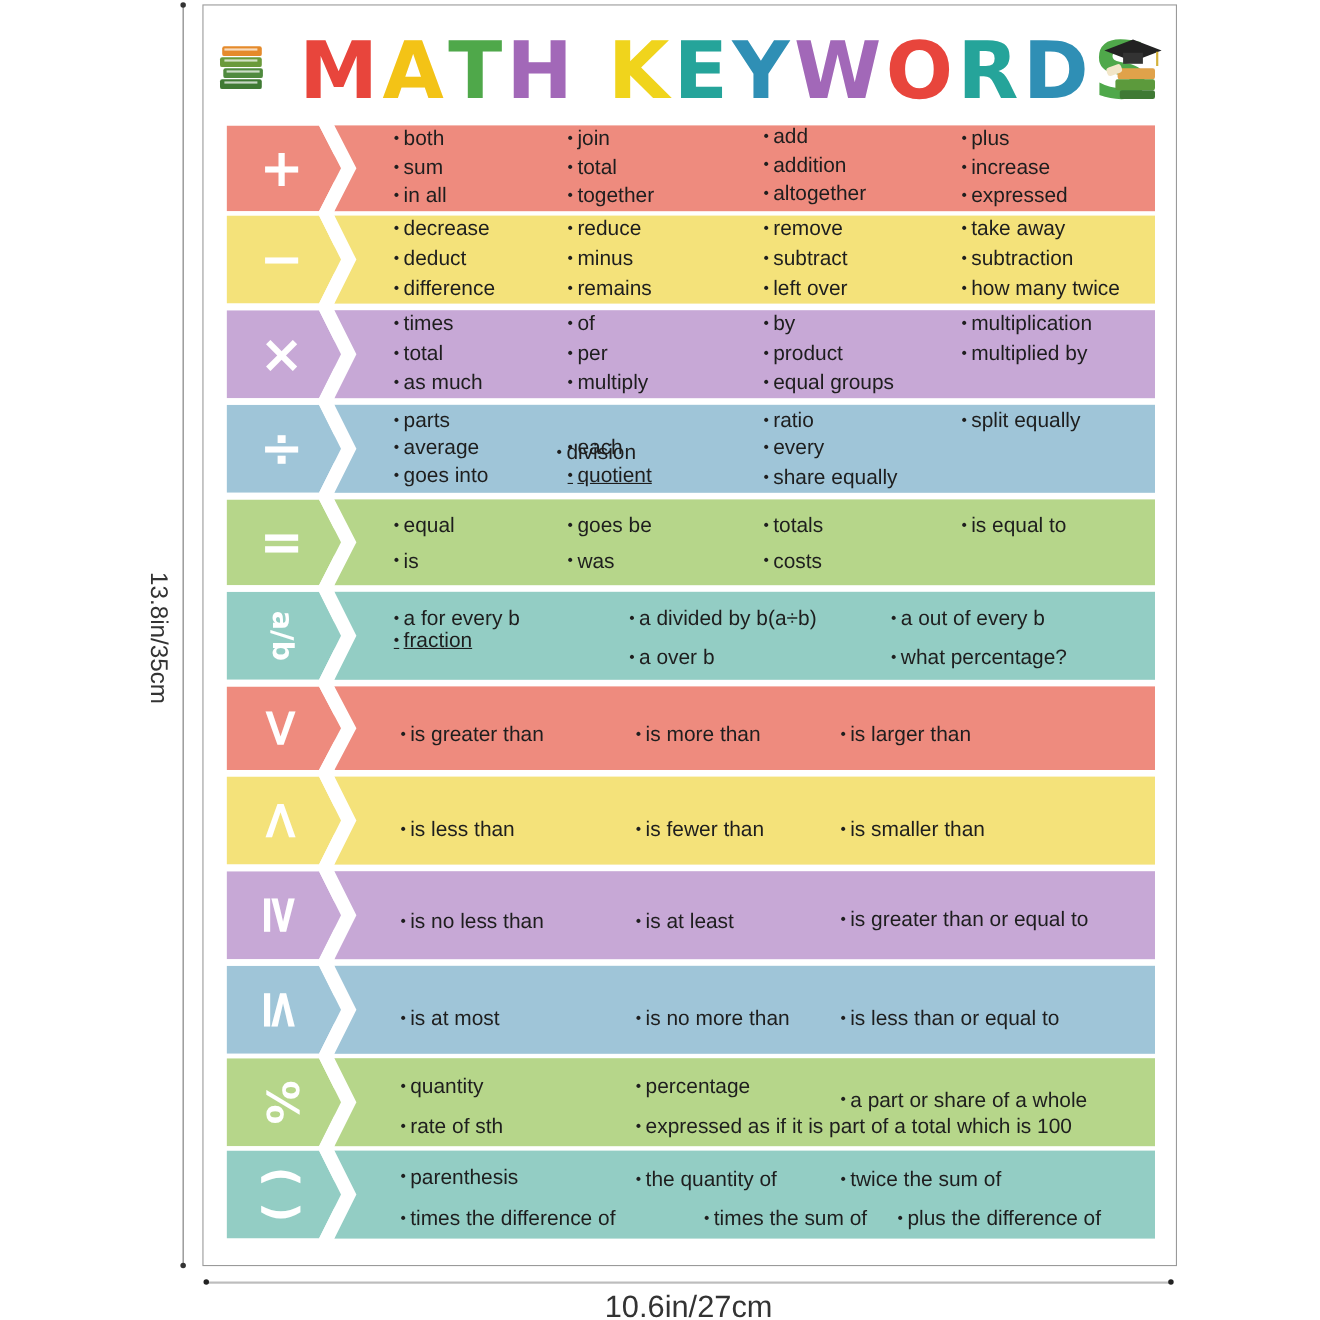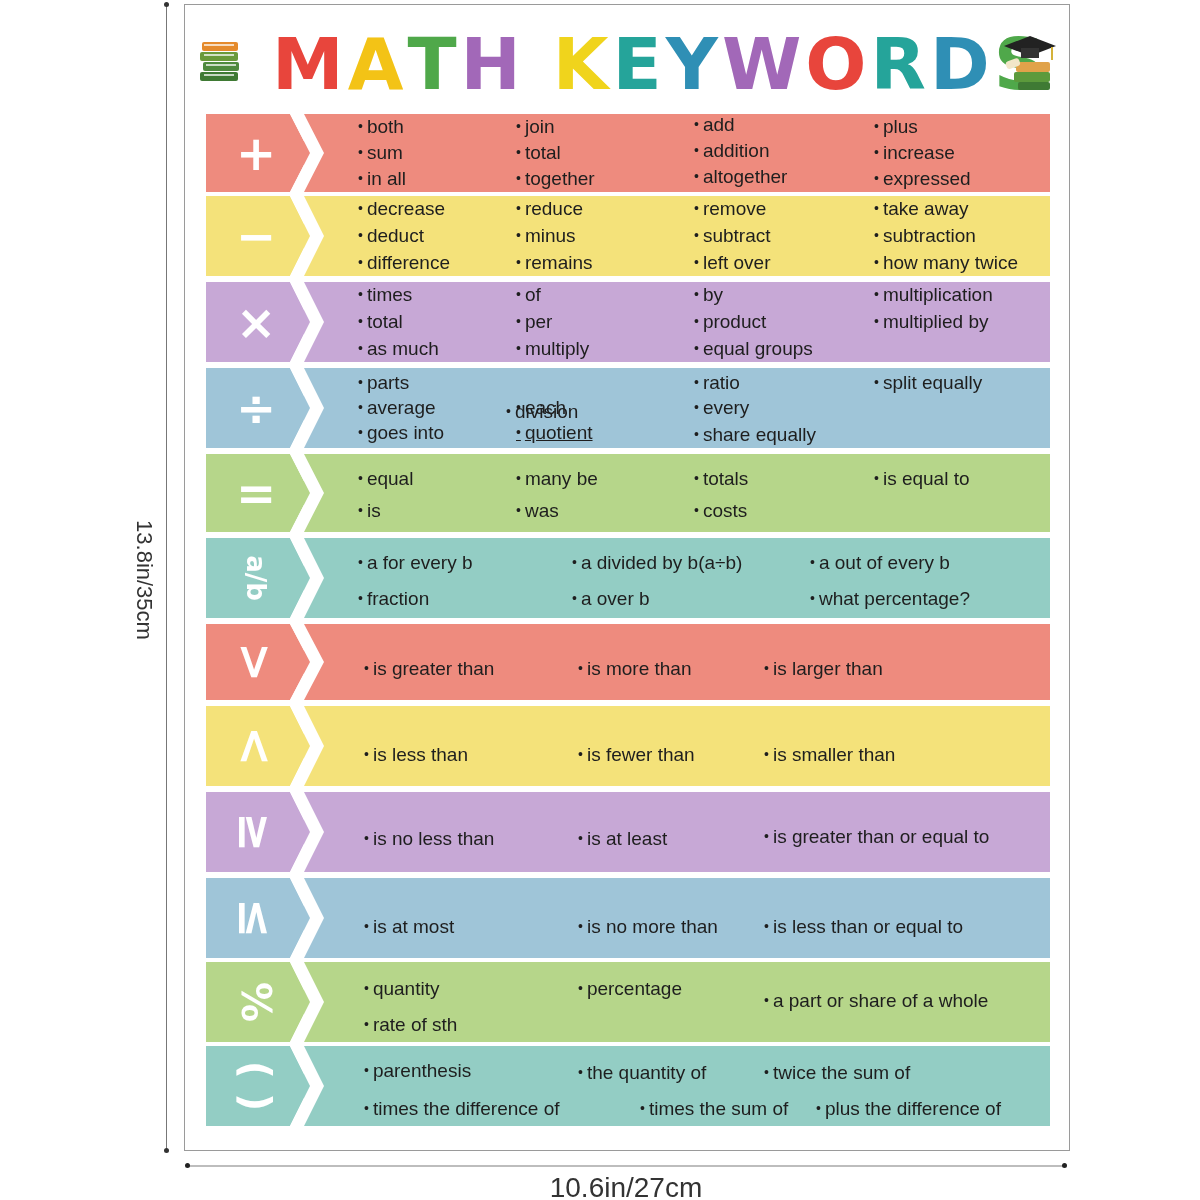--- a/index.html
+++ b/index.html
@@ -178,37 +178,37 @@
       <div class="band" style="background: rgb(182, 214, 138);"></div>
       <div class="badge">
         <svg class="shape" viewBox="0 0 130 78" preserveAspectRatio="none">
           <polygon points="0,0 84,0 104,39 84,78 0,78" fill="#b6d68a"></polygon>
           <polygon points="84,0 98,0 118,39 98,78 84,78 104,39" fill="#ffffff"></polygon>
         </svg>
         <div class="sym" style="font-size: 48px;">=</div>
       </div>
       <div class="cell" style="left: 152px; top: 14px;">equal</div>
       <div class="cell" style="left: 152px; top: 46px;">is</div>
-      <div class="cell" style="left: 310px; top: 14px;">many be</div>
+      <div class="cell" style="left: 310px; top: 14px;">goes be</div>
       <div class="cell" style="left: 310px; top: 46px;">was</div>
       <div class="cell" style="left: 488px; top: 14px;">totals</div>
       <div class="cell" style="left: 488px; top: 46px;">costs</div>
       <div class="cell" style="left: 668px; top: 14px;">is equal to</div>
     </div>
     <div class="row" style="top: 424px; height: 80px;">
       <div class="band" style="background: rgb(147, 205, 196);"></div>
       <div class="badge">
         <svg class="shape" viewBox="0 0 130 80" preserveAspectRatio="none">
           <polygon points="0,0 84,0 104,40 84,80 0,80" fill="#93cdc4"></polygon>
           <polygon points="84,0 98,0 118,40 98,80 84,80 104,40" fill="#ffffff"></polygon>
         </svg>
         <div class="sym" style="font-size: 26px; transform: rotate(90deg);">a/b</div>
       </div>
       <div class="cell" style="left: 152px; top: 14px;">a for every b</div>
-      <div class="cell" style="left: 152px; top: 50px;">fraction</div>
+      <div class="cell" style="left: 152px; top: 34px; text-decoration: underline;">fraction</div>
       <div class="cell" style="left: 366px; top: 14px;">a divided  by b(a÷b)</div>
       <div class="cell" style="left: 366px; top: 50px;">a over b</div>
       <div class="cell" style="left: 604px; top: 14px; text-align: center;">a out of every b</div>
       <div class="cell" style="left: 604px; top: 50px;">what percentage?</div>
     </div>
     <div class="row" style="top: 510px; height: 76px;">
       <div class="band" style="background: rgb(238, 139, 126);"></div>
       <div class="badge">
         <svg class="shape" viewBox="0 0 130 76" preserveAspectRatio="none">
           <polygon points="0,0 84,0 104,38 84,76 0,76" fill="#ee8b7e"></polygon>
@@ -264,20 +264,21 @@
       <div class="badge">
         <svg class="shape" viewBox="0 0 130 80" preserveAspectRatio="none">
           <polygon points="0,0 84,0 104,40 84,80 0,80" fill="#b6d68a"></polygon>
           <polygon points="84,0 98,0 118,40 98,80 84,80 104,40" fill="#ffffff"></polygon>
         </svg>
         <div class="sym" style="font-size: 40px; transform: rotate(90deg);">%</div>
       </div>
       <div class="cell" style="left: 158px; top: 16px;">quantity</div>
       <div class="cell" style="left: 158px; top: 52px;">rate of sth</div>
       <div class="cell" style="left: 372px; top: 16px;">percentage</div>
+      <div class="cell" style="left: 372px; top: 52px;">expressed as if it is part of a total which is 100</div>
       <div class="cell" style="left: 558px; top: 28px;">a part or share of a whole</div>
     </div>
     <div class="row" style="top: 932px; height: 80px;">
       <div class="band" style="background: rgb(147, 205, 196);"></div>
       <div class="badge">
         <svg class="shape" viewBox="0 0 130 80" preserveAspectRatio="none">
           <polygon points="0,0 84,0 104,40 84,80 0,80" fill="#93cdc4"></polygon>
           <polygon points="84,0 98,0 118,40 98,80 84,80 104,40" fill="#ffffff"></polygon>
         </svg>
         <div class="sym" style="font-size: 40px; transform: rotate(90deg);">( )</div>

